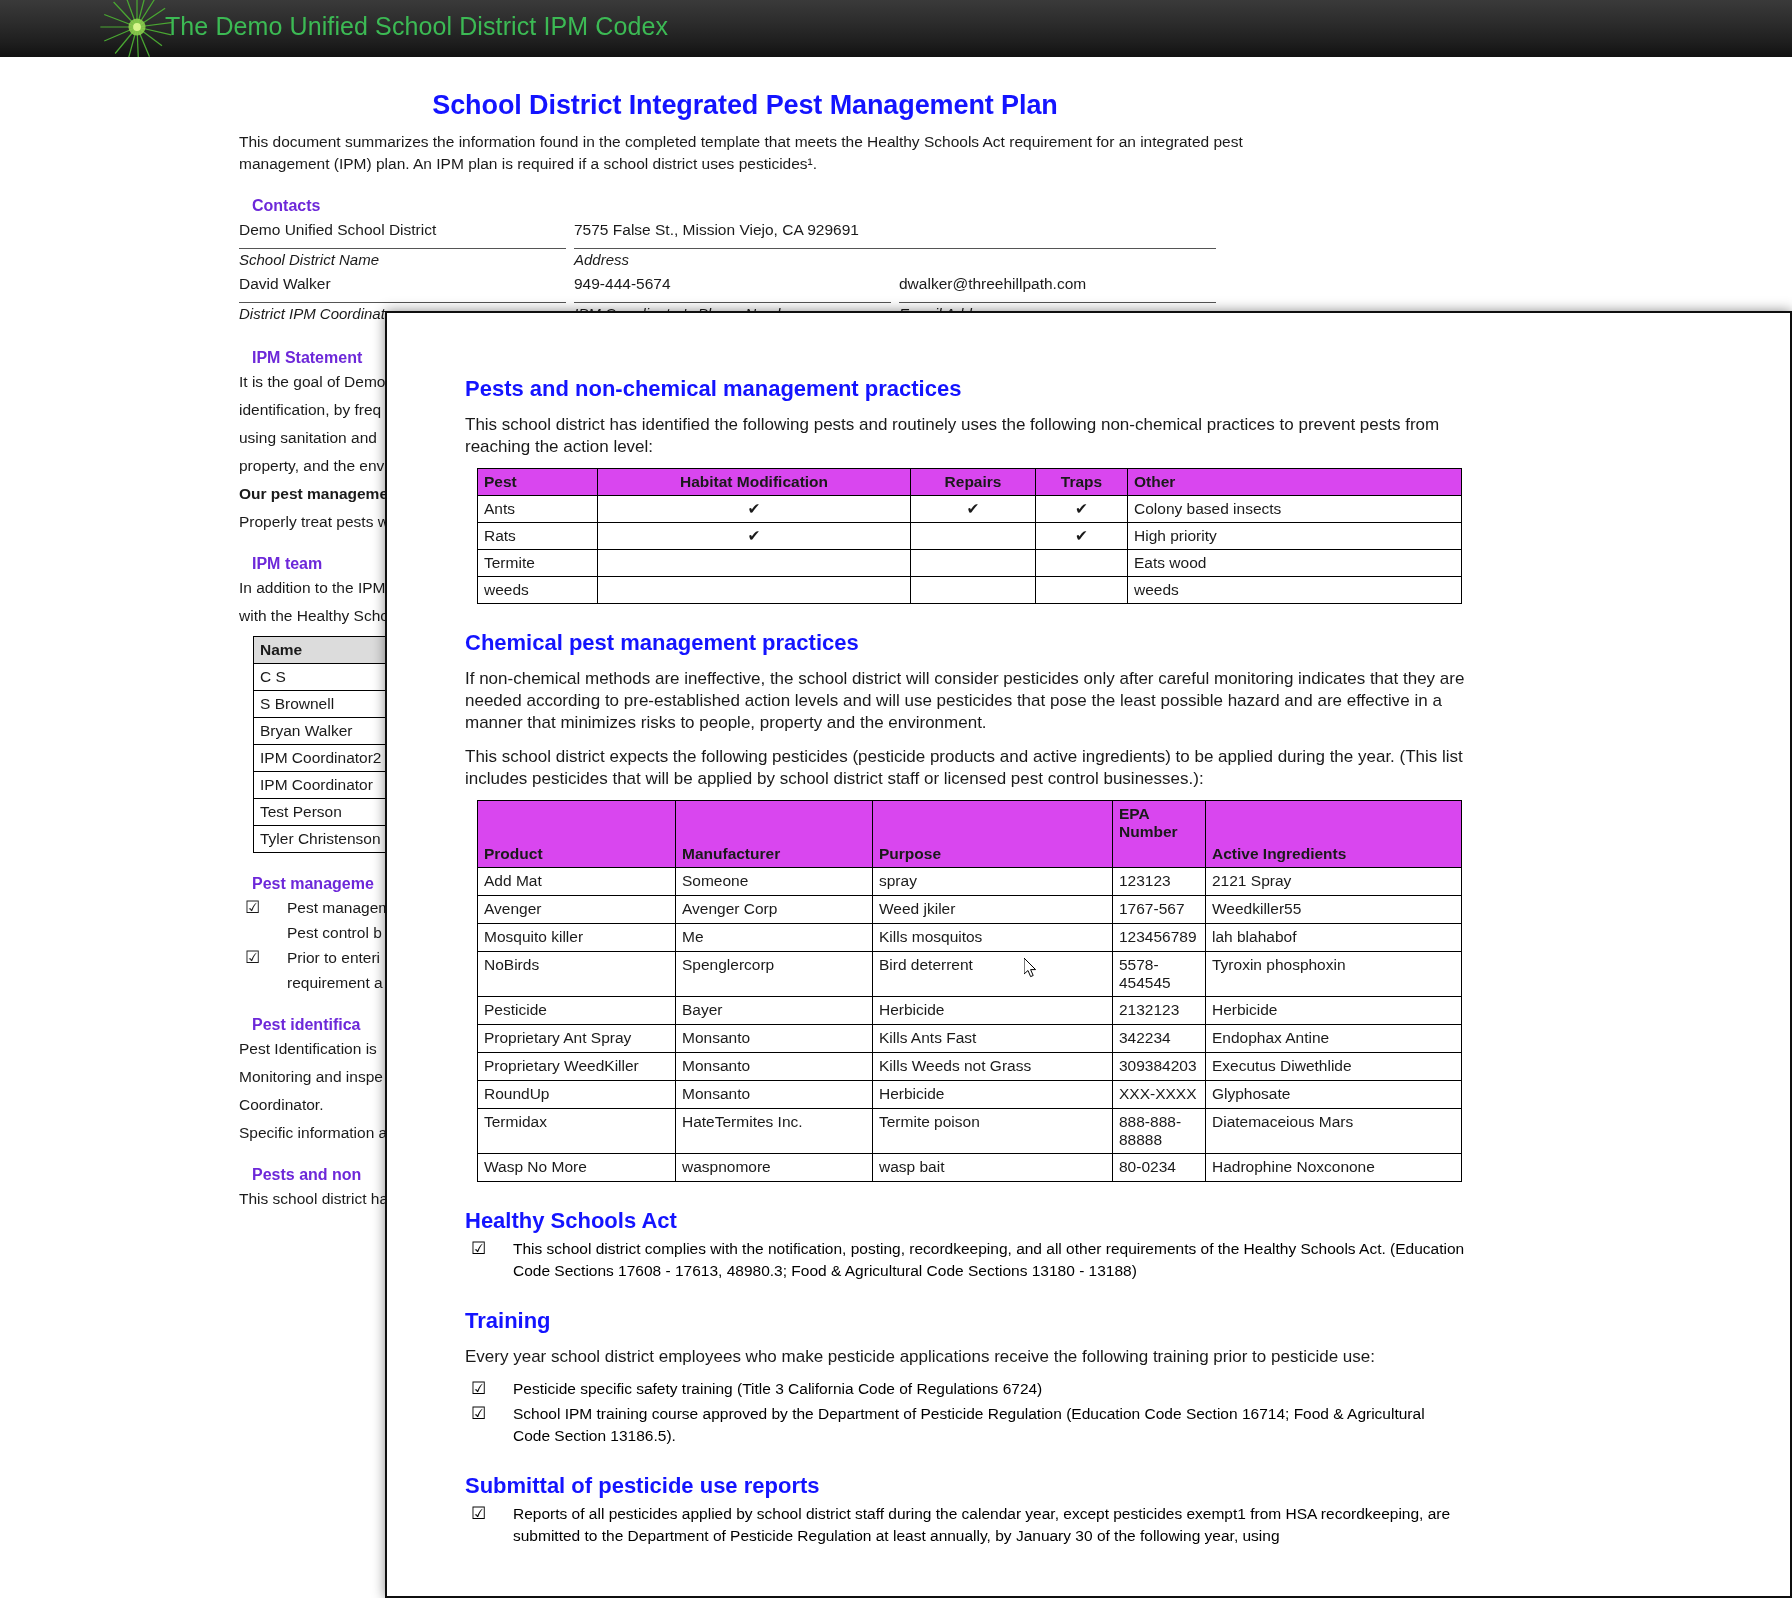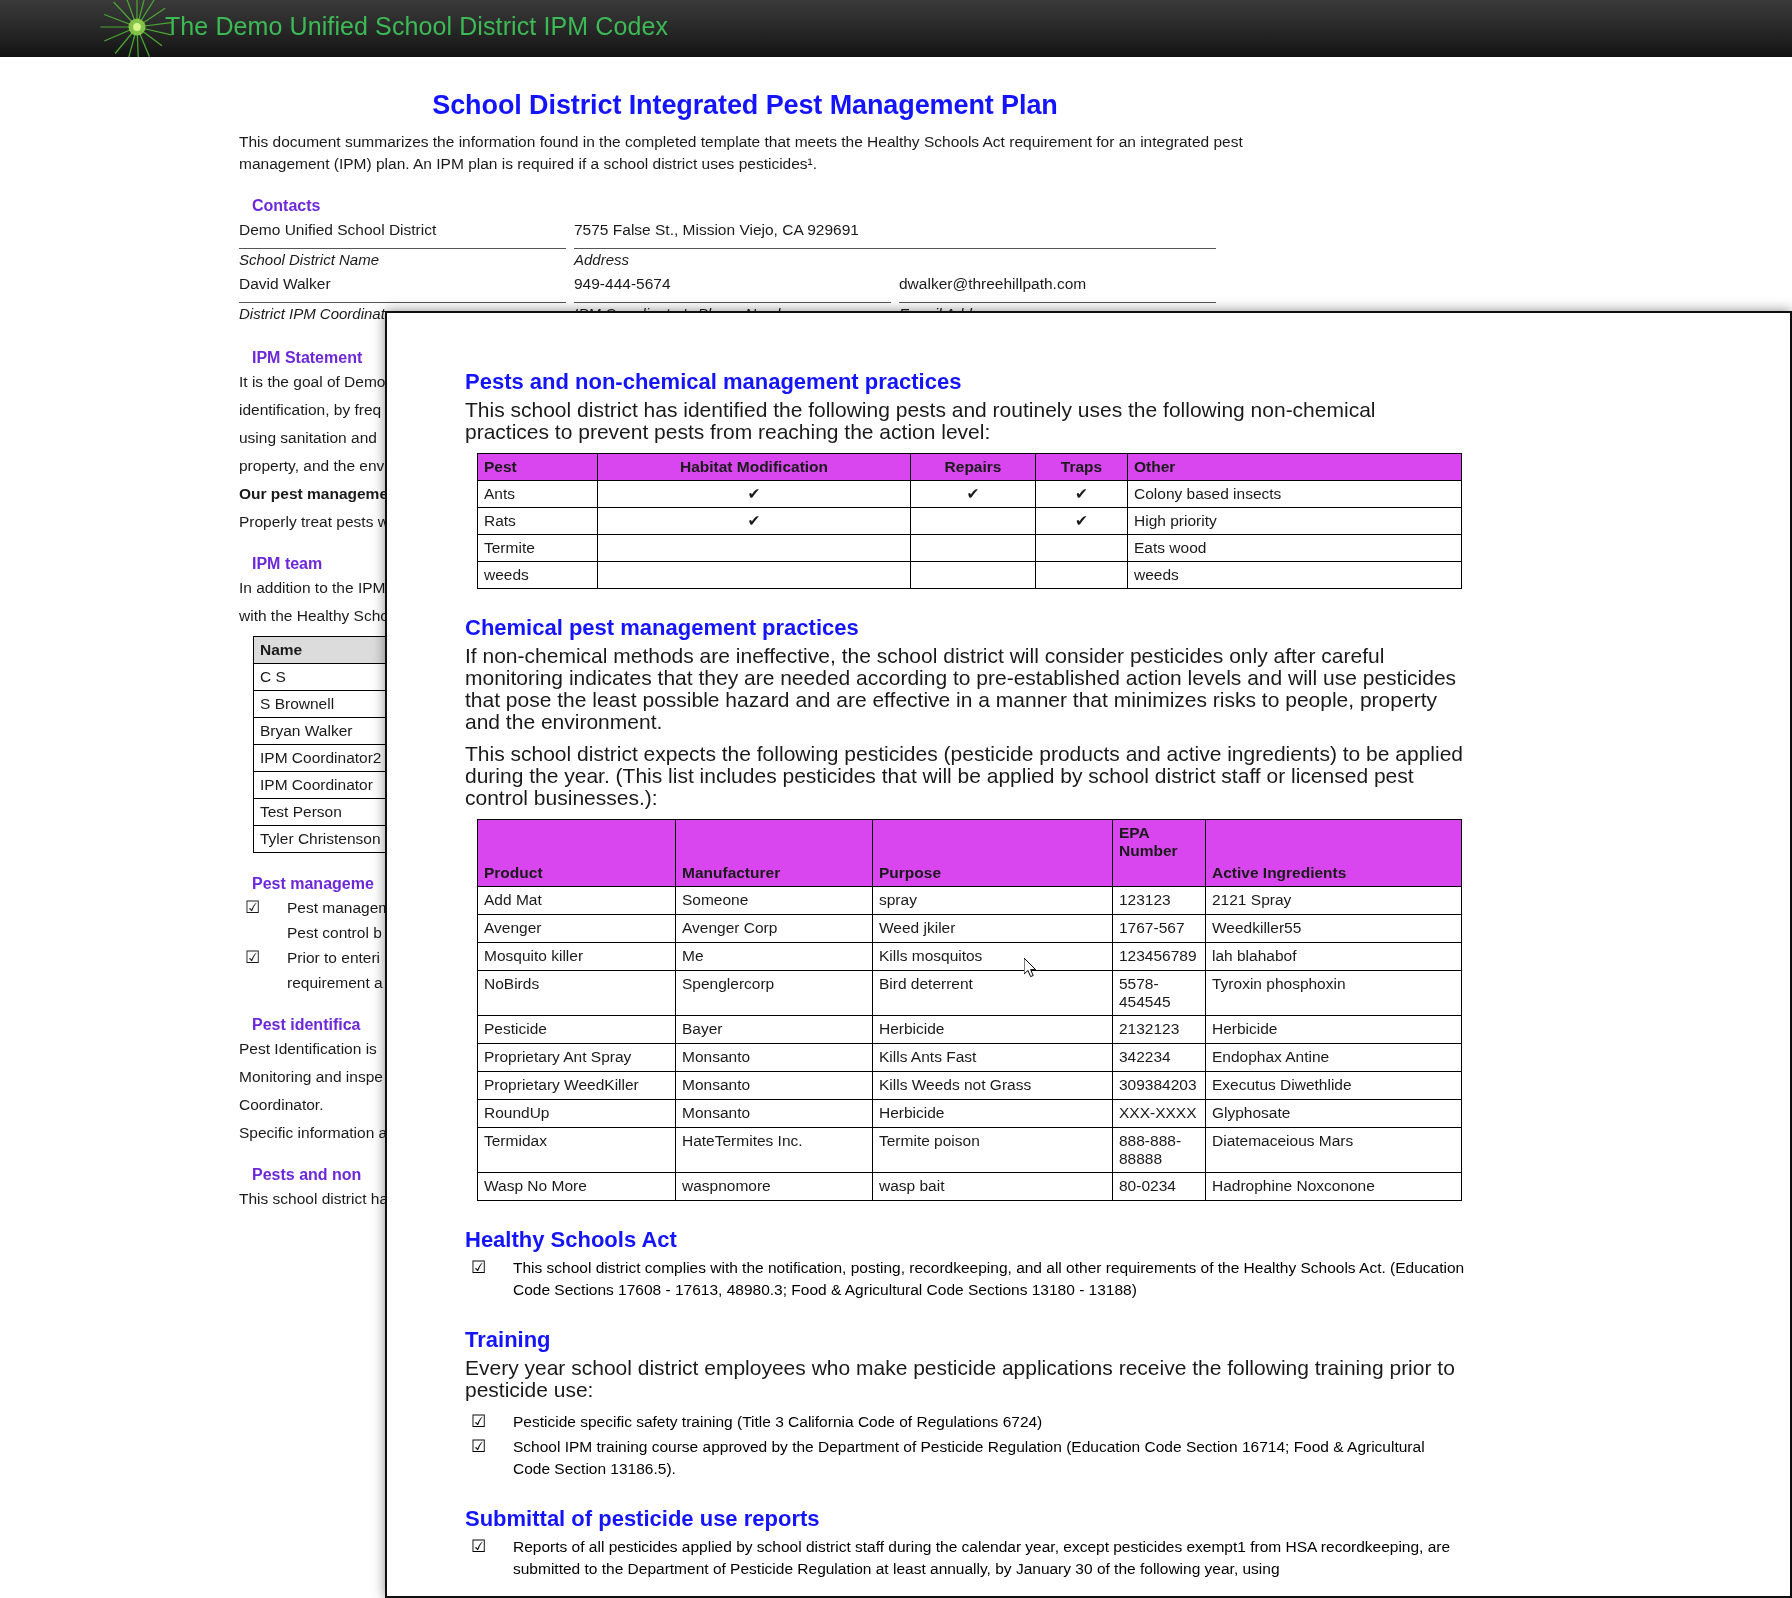--- a/index.html
+++ b/index.html
@@ -156,25 +156,25 @@
     left: 78px;
     top: 48px;
     width: 1000px;
   }
   .ov h2 {
     color: #1414ff;
     font-size: 22px;
     font-weight: bold;
     margin: 26px 0 4px 0;
   }
-  .ov h2.first { margin-top: 8px; }
+  .ov h2.first { margin-top: 15px; }
   .ov p {
-    font-size: 21px;
+    font-size: 17px;
     line-height: 22px;
-    margin: 4px 0 10px 0;
+    margin: 12px 0 10px 0;
     color: #1a1a1a;
   }
 
   table.grid {
     border-collapse: collapse;
     width: 985px;
     margin: 6px 0 4px 12px;
     table-layout: fixed;
   }
   table.grid th, table.grid td {

